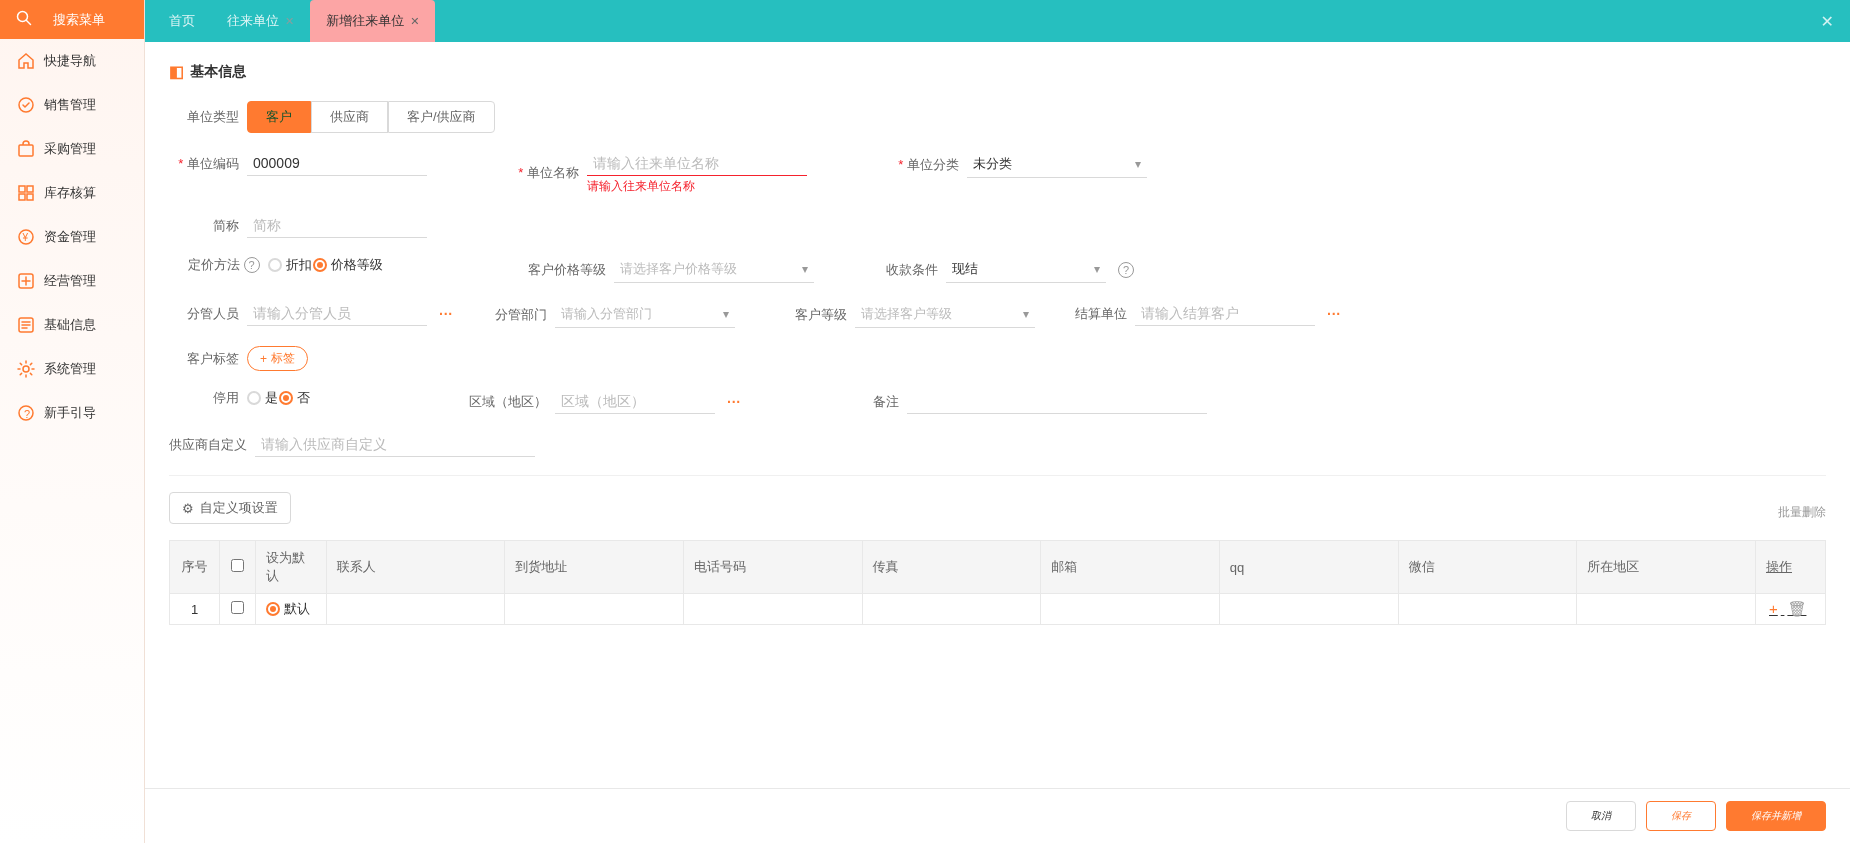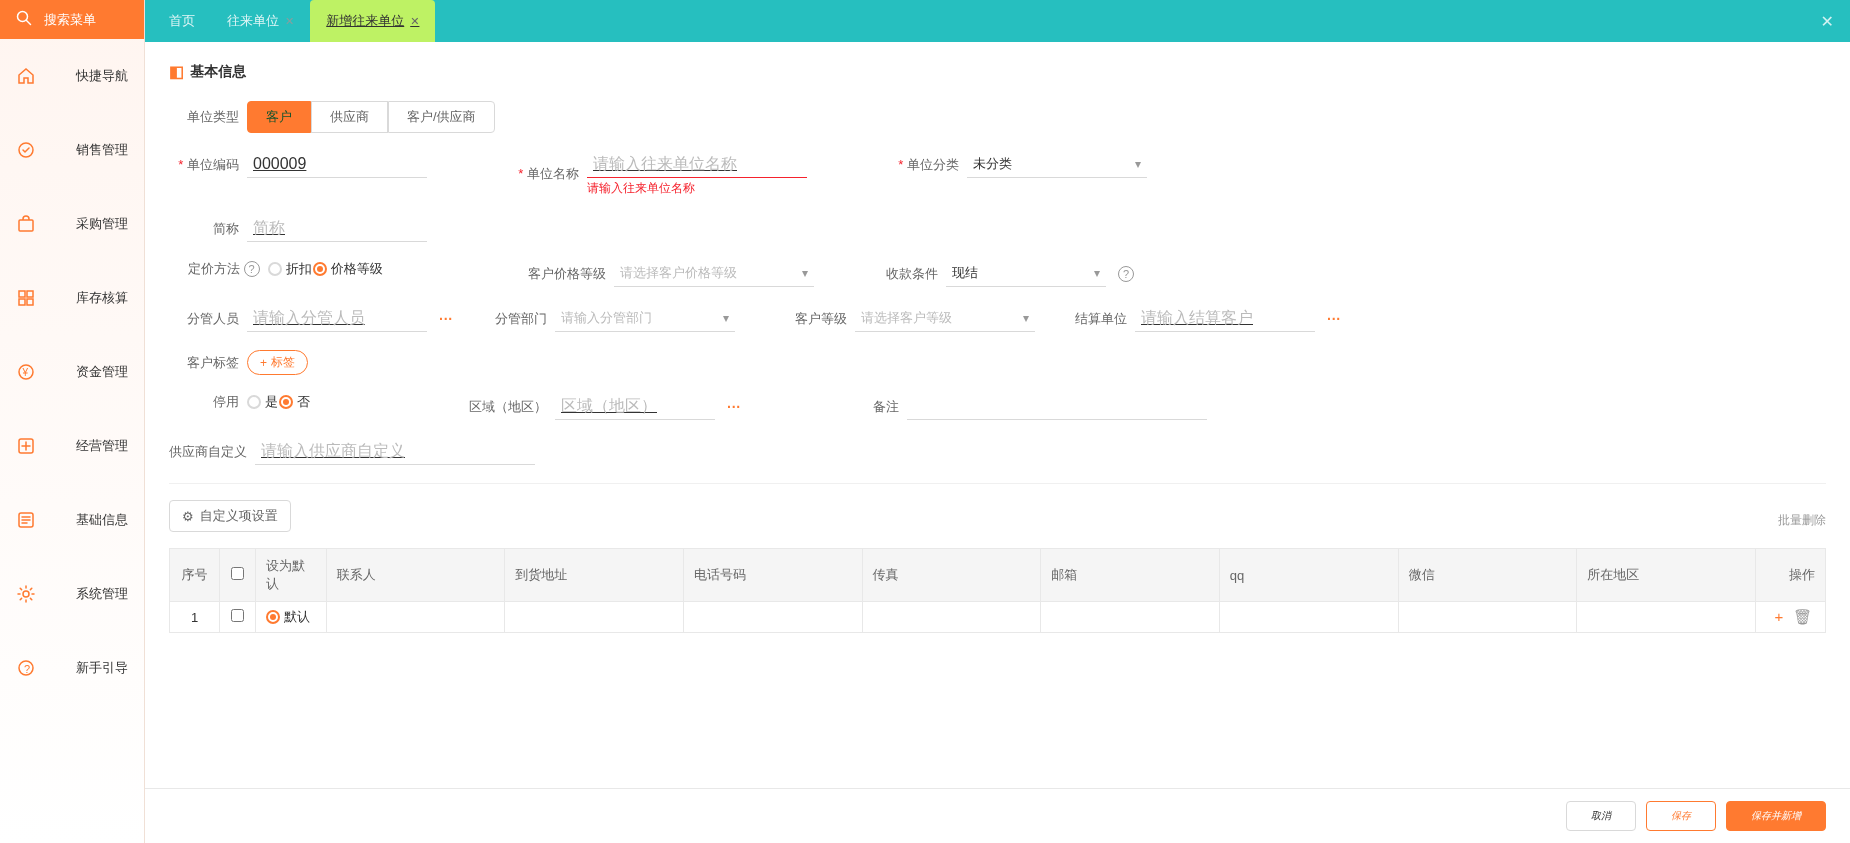--- a/index.html
+++ b/index.html
@@ -11,29 +11,28 @@
       background: linear-gradient(180deg, #fff5f0 0%, #fff 100%);
       border-right: 1px solid #f0e0d6;
       display: flex;
       flex-direction: column;
       height: 100%;
       flex-shrink: 0;
     }
     .sidebar-item {
       display: flex;
       align-items: center;
-      padding: 27px 16px;
+      padding: 12px 16px;
       cursor: pointer;
       color: #333;
       font-size: 13px;
       gap: 8px;
-      justify-content: space-between;
     }
     .sidebar-item .icon { width: 20px; height: 20px; display: flex; align-items: center; justify-content: center; color: #ff7a30; font-size: 16px; }
-    .sidebar-top { background: #ff7a30; color: #fff; padding: 10px 16px; display: flex; align-items: center; gap: 12px; cursor: pointer; font-size: 13px; }
+    .sidebar-top { background: #ff7a30; color: #fff; padding: 10px 16px; display: flex; align-items: center; gap: 21px; cursor: pointer; font-size: 13px; }
     .sidebar-top .icon { color: #fff; }
 
     
     .main {
       flex: 1;
       display: flex;
       flex-direction: column;
       height: 100%;
       overflow: hidden;
     }
@@ -52,25 +51,24 @@
       align-items: center;
       padding: 0 16px;
       height: 42px;
       cursor: pointer;
       color: #fff;
       font-size: 13px;
       gap: 6px;
       opacity: 0.85;
     }
     .tab.active {
-      background: #bef264;
+      background: #fca5a5;
       color: #333;
       opacity: 1;
       border-radius: 4px 4px 0 0;
-      text-decoration: underline;
     }
     .tab .close-btn { font-size: 11px; color: #999; cursor: pointer; }
     .tab.active .close-btn { color: #666; }
     .tab-spacer { flex: 1; }
     .tab-close-all { color: #fff; cursor: pointer; font-size: 16px; padding: 0 8px; opacity: 0.8; }
 
     
     .content {
       flex: 1;
       background: #fff;
@@ -110,25 +108,24 @@
       font-size: 13px;
       min-width: 70px;
       text-align: right;
     }
 
     .form-input {
       border: none;
       border-bottom: 1px solid #d9d9d9;
       outline: none;
       padding: 4px 6px;
-      font-size: 16px;
+      font-size: 14px;
       width: 180px;
       color: #333;
       background: transparent;
-      text-decoration: underline;
     }
     .form-input.error { border-bottom-color: #f5222d; }
     .form-input::placeholder { color: #bbb; }
 
     .form-select {
       display: flex;
       align-items: center;
       border-bottom: 1px solid #d9d9d9;
       padding: 4px 6px;
       min-width: 160px;
@@ -194,21 +191,21 @@
     .data-table { width: 100%; border-collapse: collapse; font-size: 13px; }
     .data-table th {
       background: #f5f5f5; border: 1px solid #e8e8e8;
       padding: 8px 10px; text-align: left; color: #666; font-weight: normal;
     }
     .data-table td {
       border: 1px solid #e8e8e8; padding: 6px 10px; color: #333; background: #fff;
     }
     .data-table .seq-col { width: 50px; text-align: center; }
     .data-table .check-col { width: 36px; text-align: center; }
-    .data-table .action-col { width: 70px; text-align: right; }
+    .data-table .action-col { width: 70px; text-align: left; text-decoration: underline; }
 
     
     .footer {
       background: #fff;
       border-top: 1px solid #e8e8e8;
       padding: 12px 24px;
       display: flex;
       justify-content: flex-end;
       gap: 10px;
       flex-shrink: 0;

